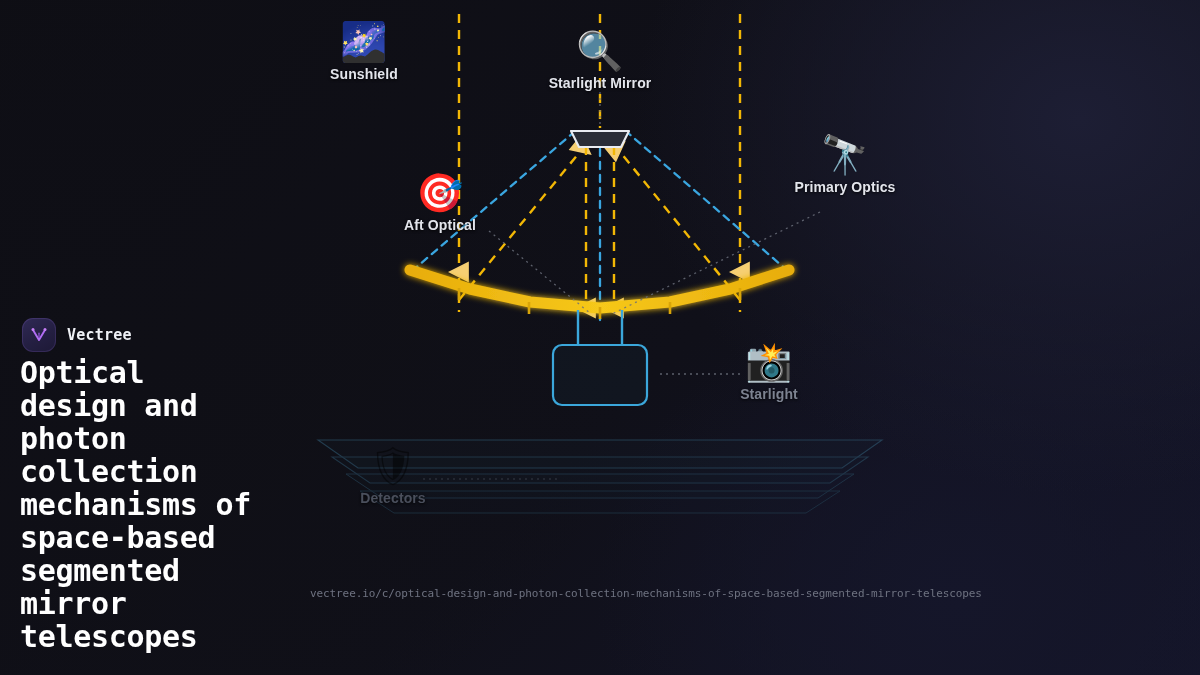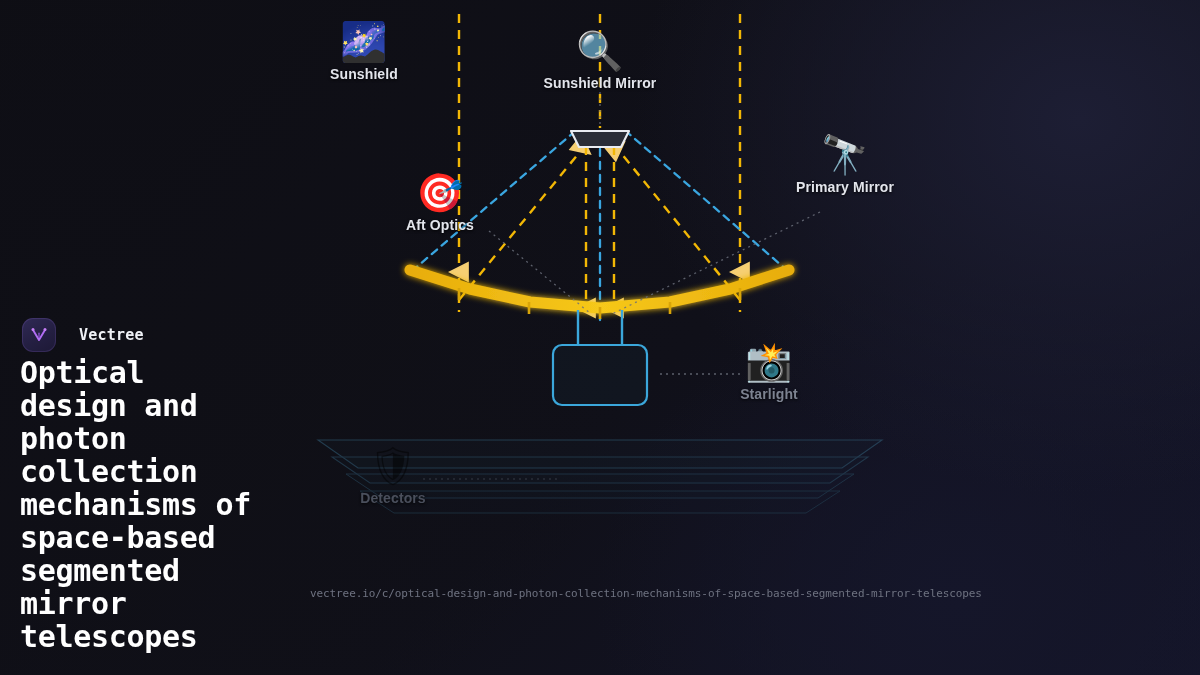--- a/index.html
+++ b/index.html
@@ -55,21 +55,21 @@
   .node.dim .glyph { opacity: .45; filter: grayscale(.75) brightness(.6); }
   .node.muted .caption { color: #7d8391; }
 
   
   #brand {
     position: absolute;
     left: 22px;
     top: 318px;
     display: flex;
     align-items: center;
-    gap: 23px;
+    gap: 11px;
   }
   #brand-mark {
     width: 34px;
     height: 34px;
     border-radius: 11px;
     background: linear-gradient(150deg, #302a55 0%, #241f42 55%, #1d1936 100%);
     box-shadow: inset 0 0 0 1px rgba(150,110,220,.18);
     display: flex;
     align-items: center;
     justify-content: center;
@@ -193,31 +193,31 @@
     </g>
   </svg>
 
   <div class="node" style="left:364px; top:20px;">
     <span class="glyph">🌌</span>
     <span class="caption">Sunshield</span>
   </div>
 
   <div class="node" style="left:600px; top:29px;">
     <span class="glyph">🔍</span>
-    <span class="caption">Sunshield Mirror</span>
+    <span class="caption">Starlight Mirror</span>
   </div>
 
   <div class="node" style="left:440px; top:171px;">
     <span class="glyph">🎯</span>
-    <span class="caption">Aft Optics</span>
+    <span class="caption">Aft Optical</span>
   </div>
 
   <div class="node" style="left:845px; top:133px;">
     <span class="glyph">🔭</span>
-    <span class="caption">Primary Mirror</span>
+    <span class="caption">Primary Optics</span>
   </div>
 
   <div class="node muted" style="left:769px; top:340px;">
     <span class="glyph">📸</span>
     <span class="caption">Starlight</span>
   </div>
 
   <div class="node dim" style="left:393px; top:444px;">
     <span class="glyph">🛡</span>
     <span class="caption">Detectors</span>

